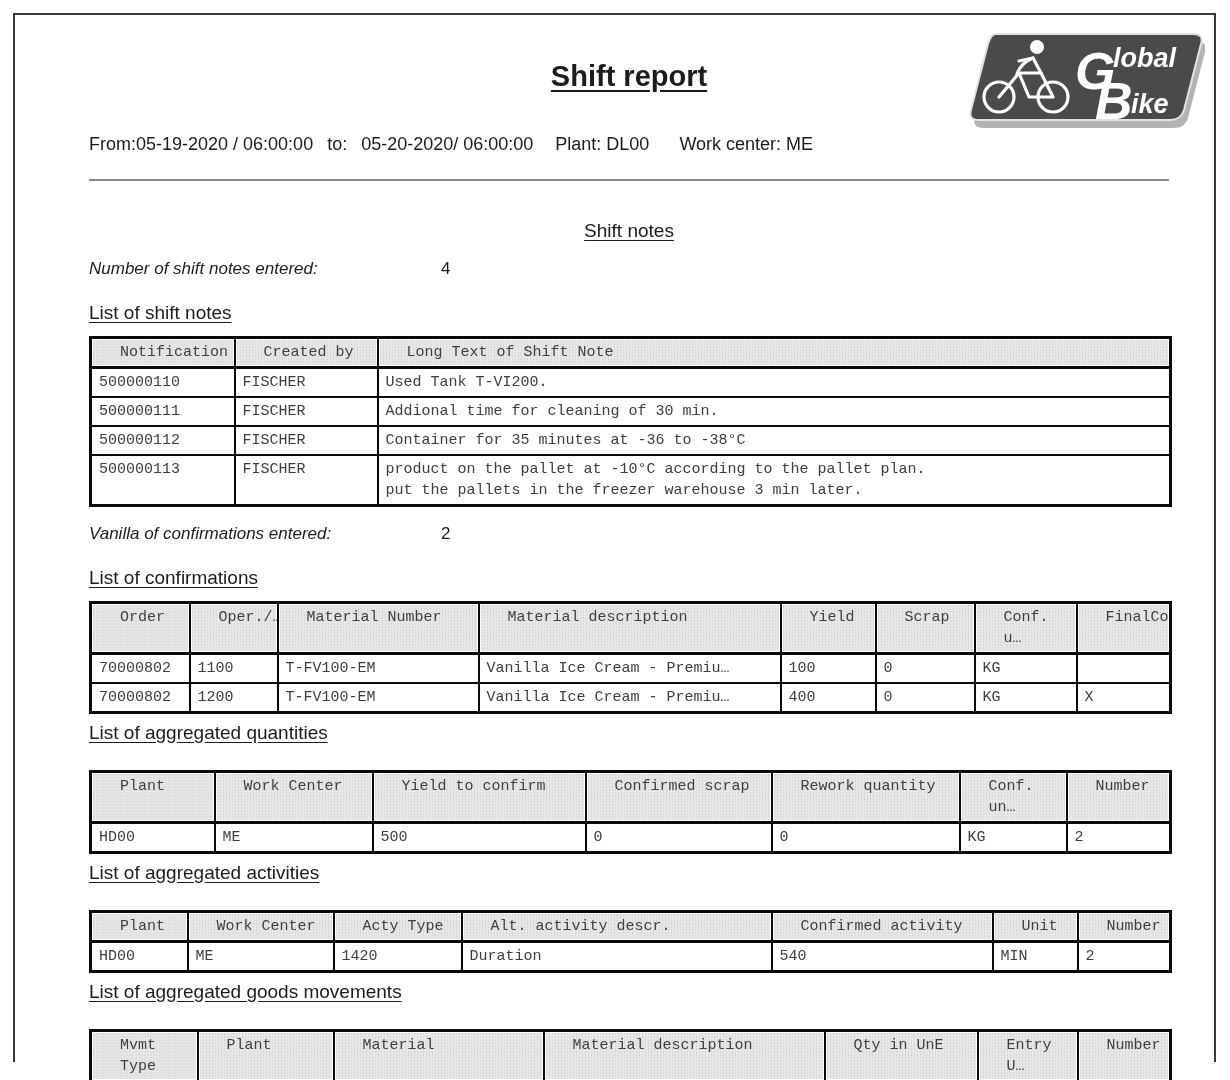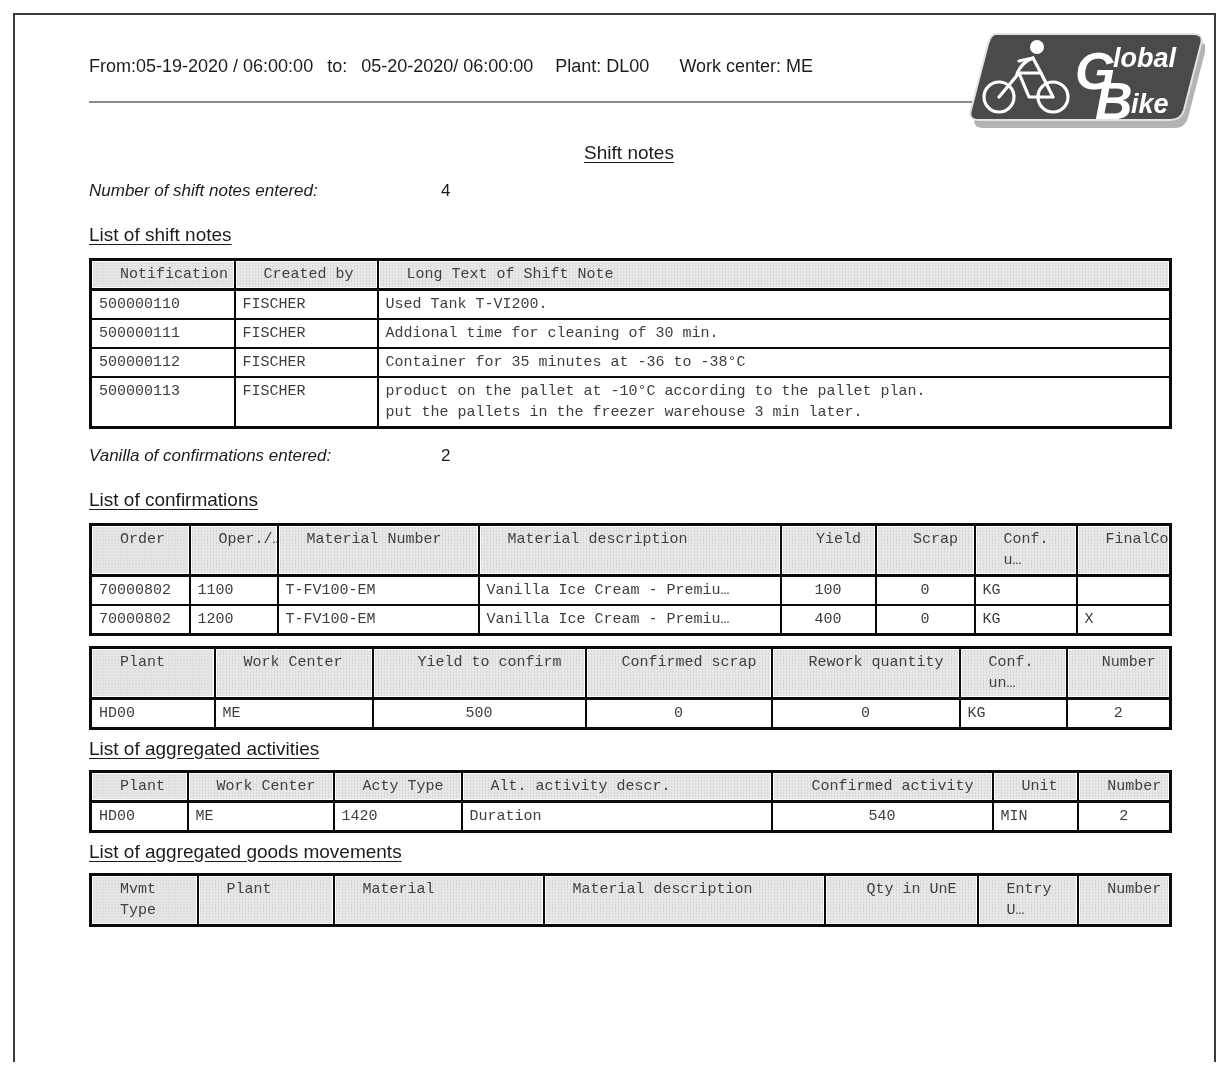--- a/index.html
+++ b/index.html
@@ -34,37 +34,37 @@
   .count-line { margin-top:16px; font-size:17px; line-height:22px; }
   .count-line .lbl { display:inline-block; min-width:352px;font-style:italic; }
   .list-label-row { margin-top:22px; font-size:19px; line-height:22px; }
   .list-label-row.tight { margin-top:8px; }
   .list-label-row span { text-decoration:underline; text-underline-offset:3px; }
 
   table.report {
     border-collapse:collapse; table-layout:fixed; width:1080px; margin-top:12px;
     font-family:"Liberation Mono","DejaVu Sans Mono",monospace; font-size:15px; color:#3d3d3d;
   }
-  table.report.tight { margin-top:10px; }
+  table.report.tight { margin-top:26px; }
   table.report, table.report th, table.report td { border:2px solid #0a0a0a; }
   table.report { border-width:3px; }
   table.report th, table.report td {
     padding:3px 7px; text-align:left; vertical-align:top;
     line-height:21px; overflow:hidden; white-space:pre-wrap;
   }
   table.report th {
     font-weight:normal; color:#3f3f3f;
     background-color:#e7e7e7;
     background-image:radial-gradient(#c4c4c4 0.8px, rgba(0,0,0,0) 0.9px);
     background-size:3px 3px;
     box-shadow:inset 0 0 0 1px #ffffff;
     border-bottom-width:3px;
     padding-left:28px;
   }
-  table.report .num { text-align:center; }
+  table.report .num { text-align:left; }
 
   .logo-text { font-family:"Liberation Sans", sans-serif; font-weight:bold; font-style:italic; fill:#ffffff; }
 </style>
 </head>
 <body>
 
 <div class="page">
 
   <div class="logo-wrap">
     <svg width="262" height="100" viewBox="0 0 262 100">
@@ -82,20 +82,21 @@
         <text x="132" y="60" font-size="52">G</text>
         <text x="170" y="38" font-size="27">lobal</text>
         <text x="152" y="90" font-size="52">B</text>
         <text x="188" y="84" font-size="27">ike</text>
       </g>
     </svg>
   </div>
 
   <div class="content">
 
+    <div class="title">Shift report</div>
 
     <div class="meta"><span>From:05-19-2020 / 06:00:00</span><span class="gap-s">to:</span><span class="gap-s">05-20-2020/ 06:00:00</span><span class="gap-m">Plant: DL00</span><span class="gap-l">Work center: ME</span></div>
 
     <hr class="rule">
 
     <div class="section-heading">Shift notes</div>
     <div class="count-line">
       <span class="lbl">Number of shift notes entered:</span><span>4</span>
     </div>
     <div class="list-label-row">
@@ -185,20 +186,23 @@
             <td>T-FV100-EM</td>
             <td>Vanilla Ice Cream - Premiu…</td>
             <td class="num">400</td>
             <td class="num">0</td>
             <td>KG</td>
             <td>X</td>
           </tr>
         </tbody>
       </table>
 
+    <div class="list-label-row tight">
+      <span>List of aggregated quantities</span>
+    </div>
     <table class="report tight">
         <colgroup>
           <col style="width: 124px;">
           <col style="width: 158px;">
           <col style="width: 213px;">
           <col style="width: 186px;">
           <col style="width: 188px;">
           <col style="width: 107px;">
           <col style="width: 104px;">
         </colgroup>

